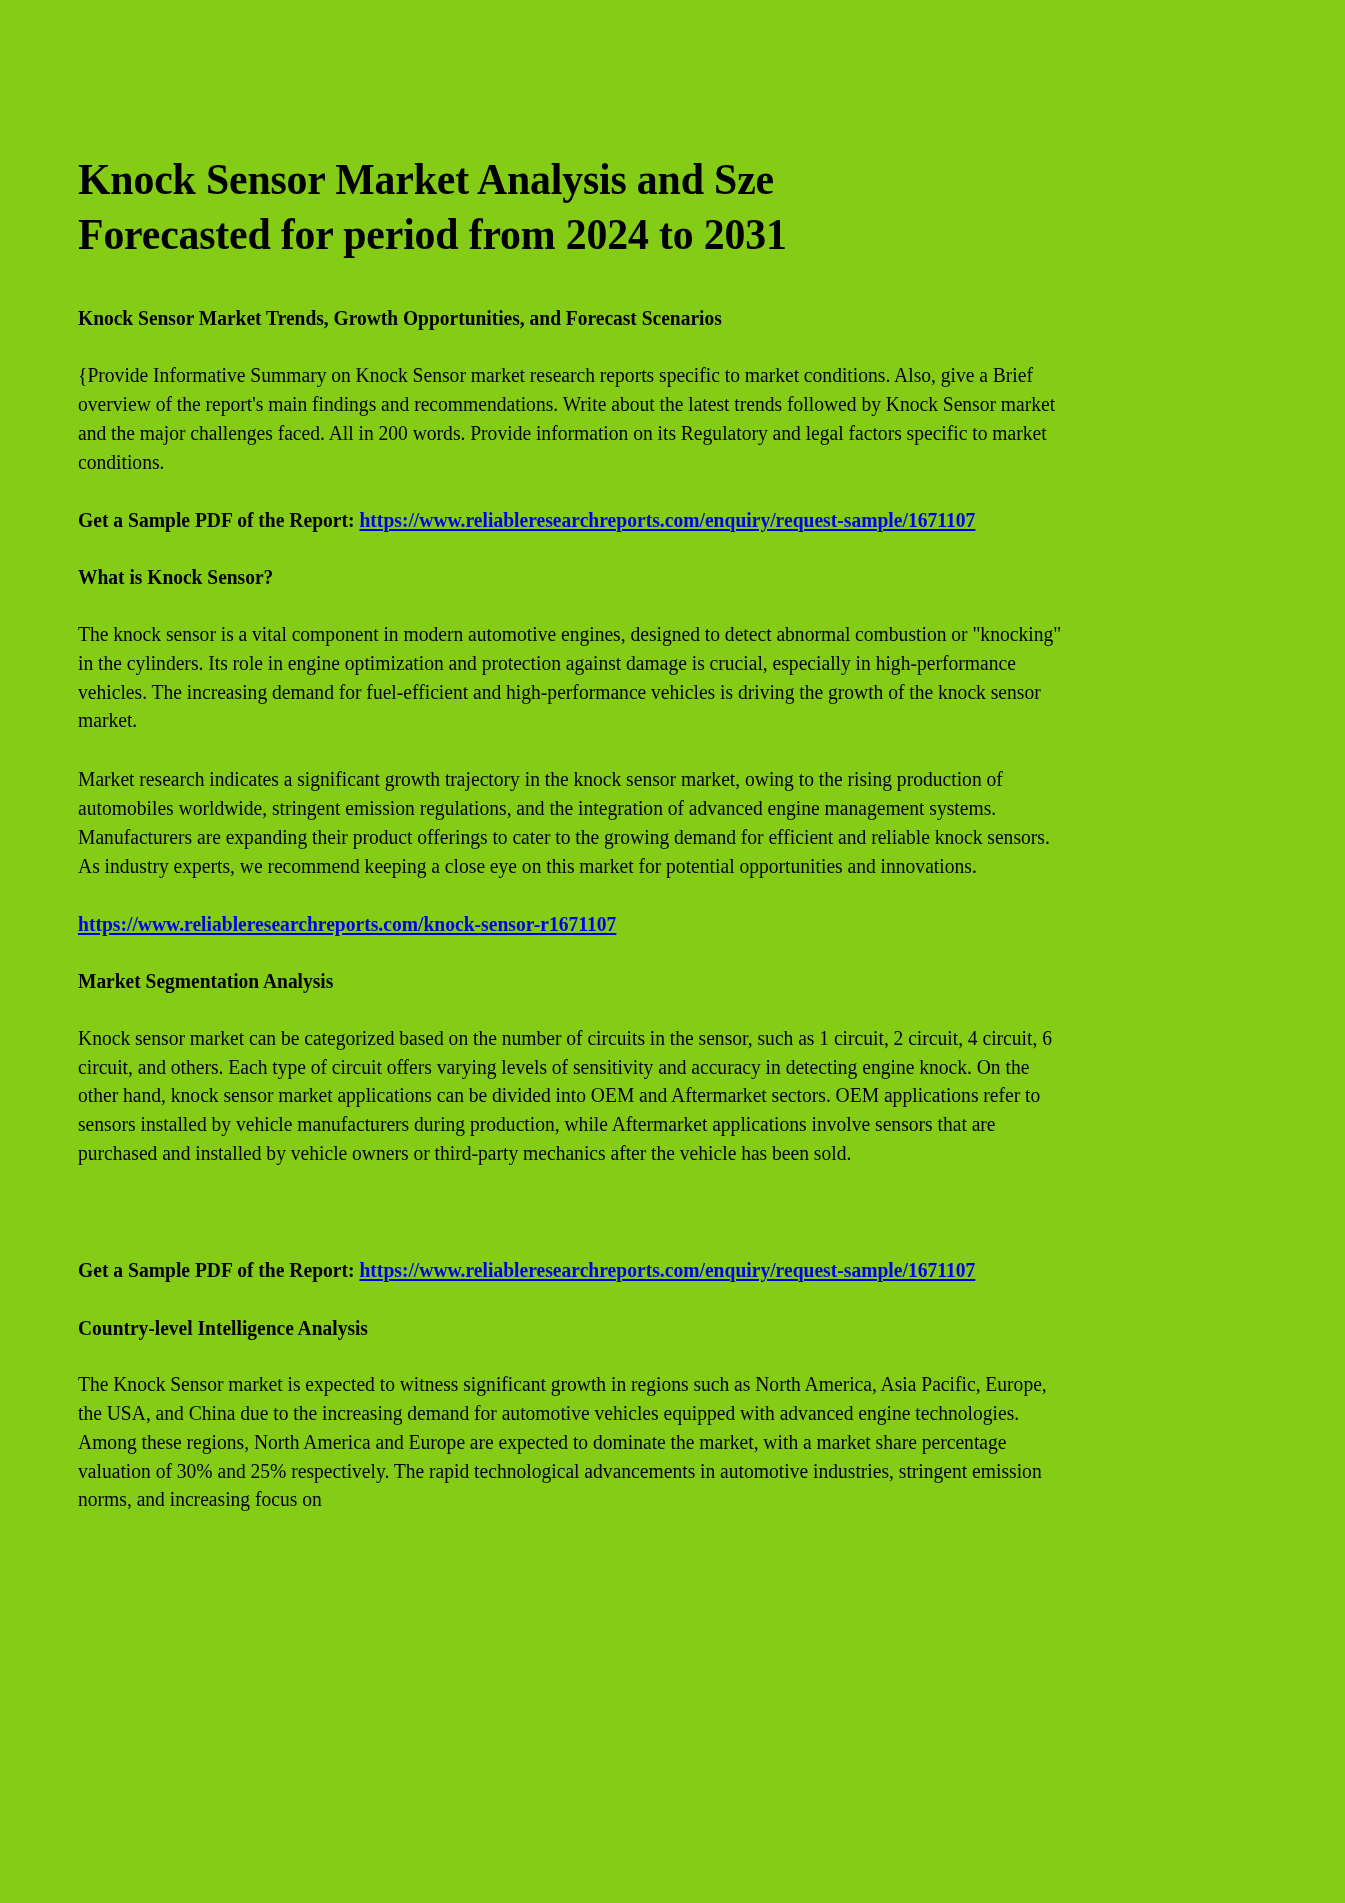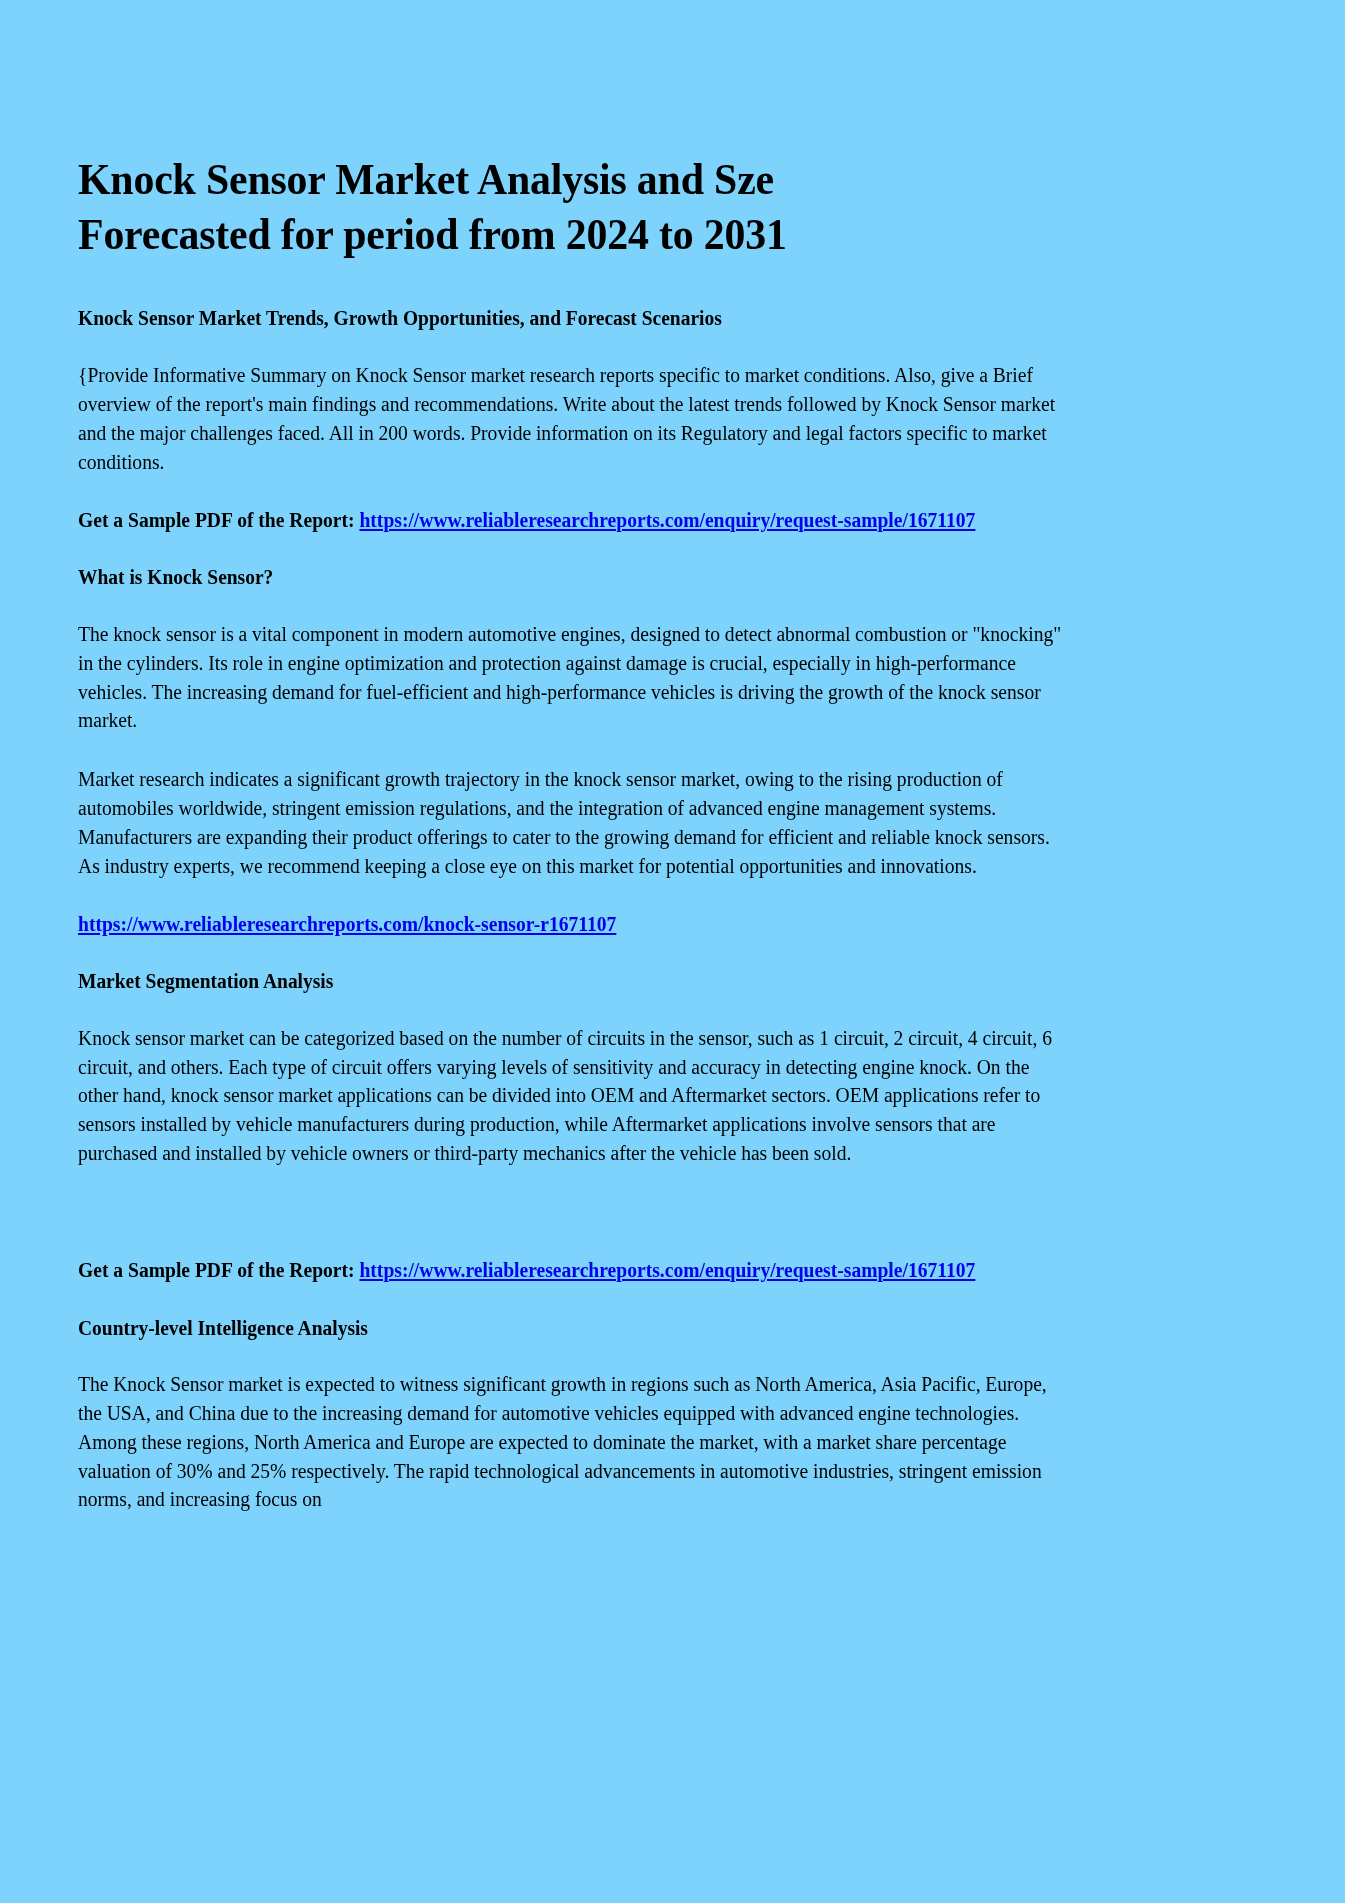--- a/index.html
+++ b/index.html
@@ -13,21 +13,21 @@
     height: 1903px;
     font-family: "Liberation Serif", "DejaVu Serif", serif;
     color: #000000;
     -webkit-font-smoothing: antialiased;
   }
 
   .page {
     position: relative;
     width: 1345px;
     height: 1903px;
-    background: #7dd3fc;
+    background: #84cc16;
     box-sizing: border-box;
     padding: 152px 75px 0 78px;
     overflow: hidden;
   }
 
   .content {
     width: 955px;
     transform: scaleX(1.0);
     transform-origin: left top;
   }

